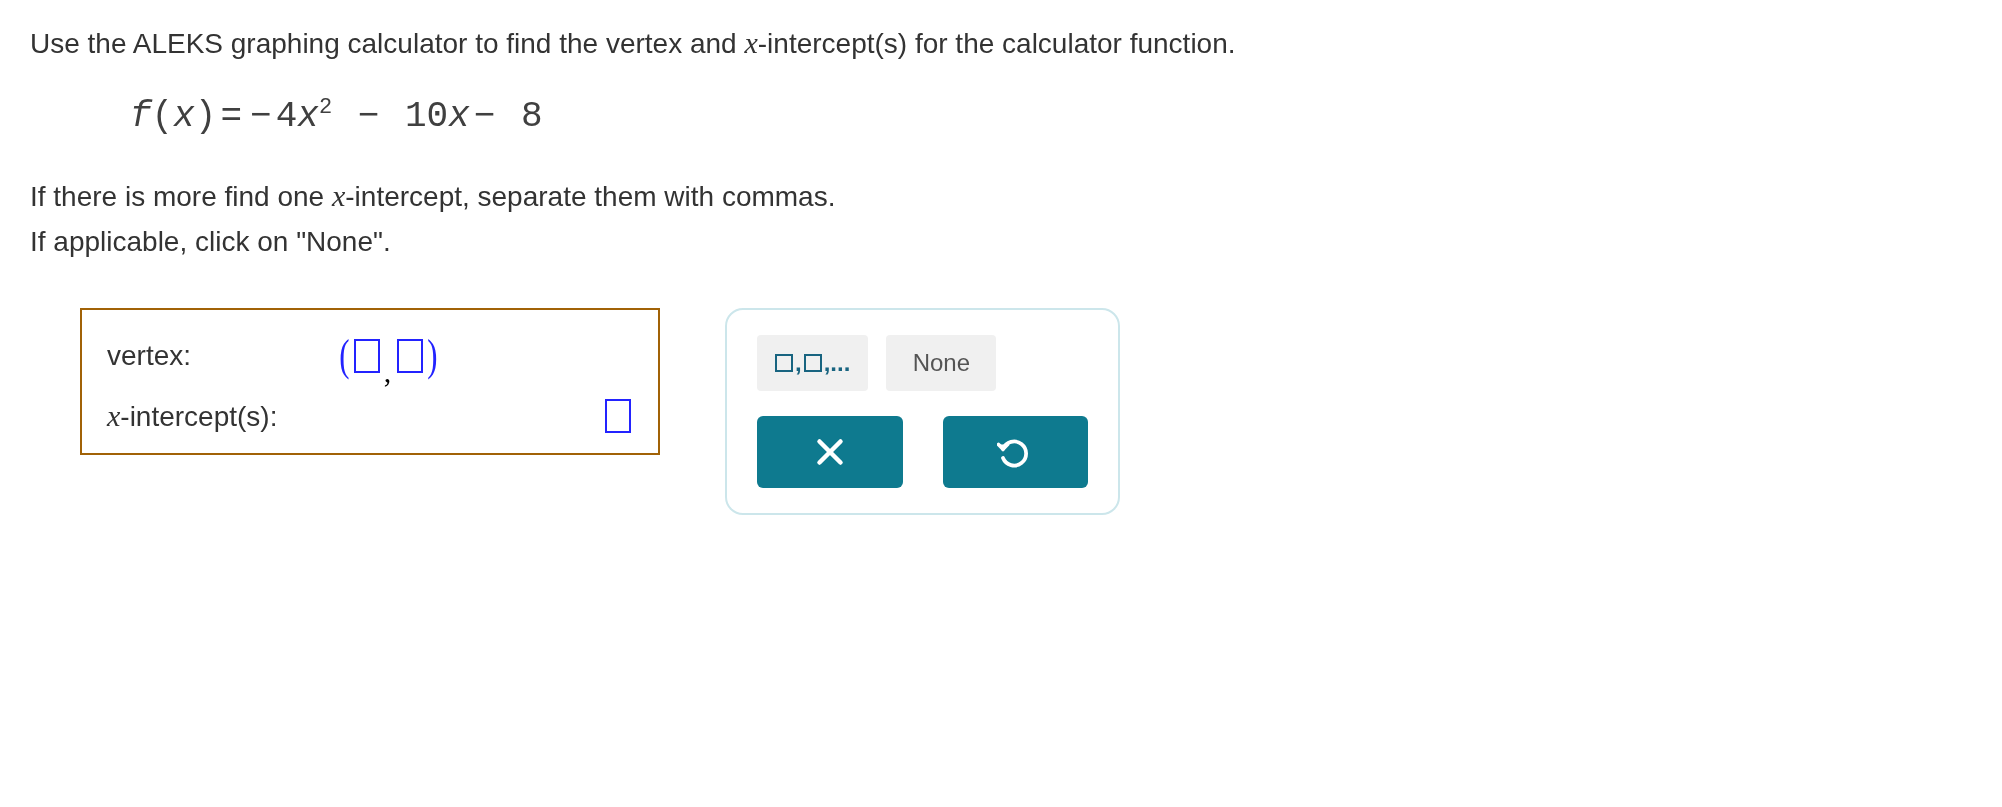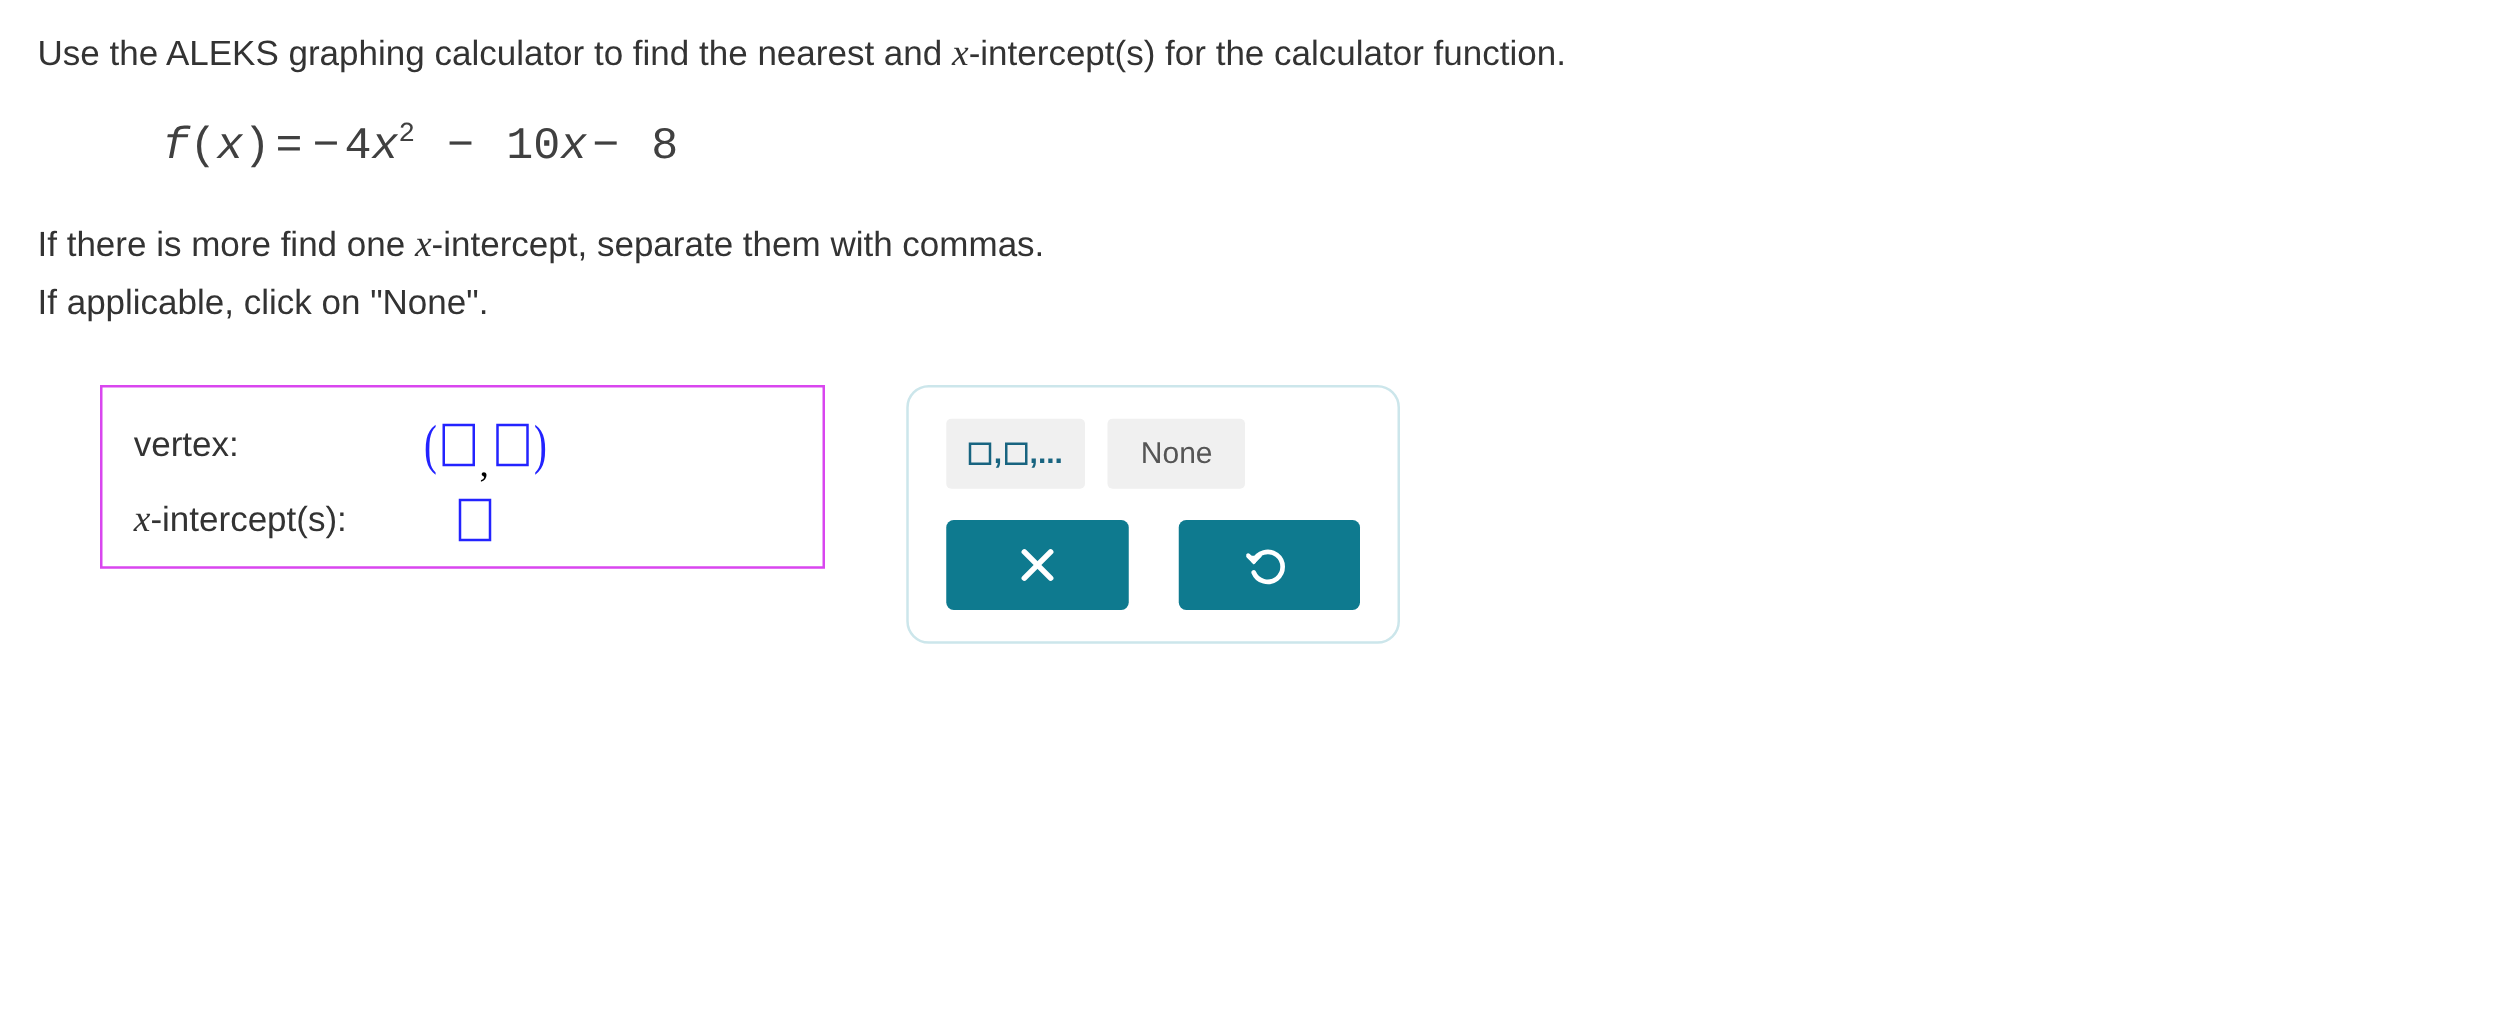--- a/index.html
+++ b/index.html
@@ -50,31 +50,32 @@
       font-style: italic;
       font-size: 30px;
     }
     .bottom-section {
       display: flex;
       gap: 65px;
       align-items: flex-start;
       margin-left: 50px;
     }
     .answer-box {
-      border: 2px solid #d946ef;
+      border: 2px solid #a16207;
       padding: 20px 25px;
       min-width: 580px;
     }
     .answer-row {
       display: flex;
       align-items: center;
       margin-bottom: 18px;
     }
     .answer-row:last-child {
       margin-bottom: 0;
+      justify-content: space-between;
     }
     .answer-label {
       min-width: 230px;
       font-size: 28px;
     }
     .vertex-input {
       display: flex;
       align-items: center;
       color: #2323ff;
       font-family: 'Times New Roman', Times, serif;
@@ -163,21 +164,21 @@
     }
     .tool-btn-dark svg {
       width: 36px;
       height: 36px;
     }
   </style>
 </head>
 <body>
 
 <div class="question-text">
-  <span>Use the ALEKS graphing calculator to find the nearest and </span><span class="italic-x">x</span><span>-intercept(s) for the calculator function.</span>
+  <span>Use the ALEKS graphing calculator to find the vertex and </span><span class="italic-x">x</span><span>-intercept(s) for the calculator function.</span>
 </div>
 
 <div class="equation">
   <span>f</span><span class="paren">(</span><span>x</span><span class="paren">)</span><span class="op">=</span><span class="op">−</span><span class="num">4</span><span>x</span><span class="sup">2</span>
   <span class="op">−</span>
   <span class="num">10</span><span>x</span><span class="op">−</span>
   <span class="num">8</span>
 </div>
 
 <div class="instructions">

